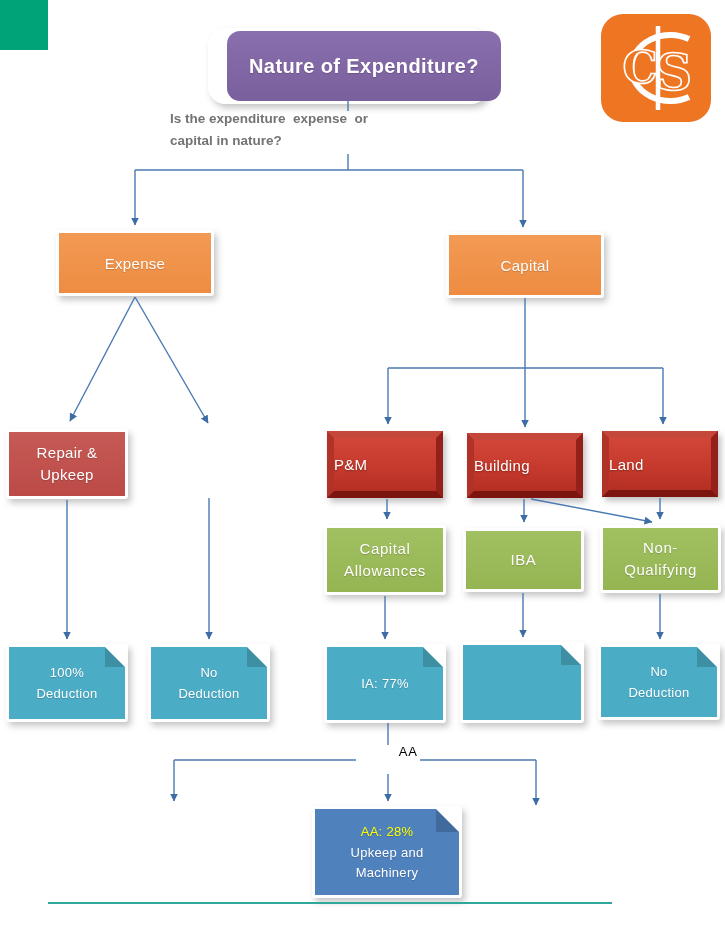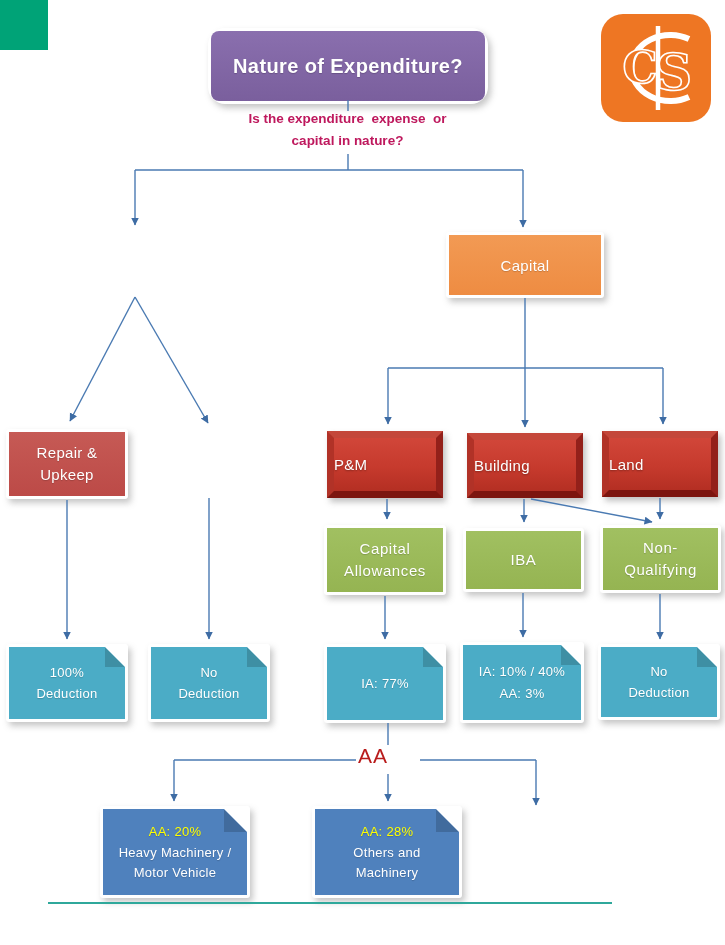--- a/index.html
+++ b/index.html
@@ -12,21 +12,21 @@
     position:absolute;background:#ffffff;padding:3px;border-radius:3px;
     box-shadow:3px 4px 6px rgba(130,130,130,.45);
     box-sizing:border-box;z-index:2;
   }
   .fill{
     width:100%;height:100%;display:flex;align-items:center;justify-content:center;
     color:#fff;text-align:center;white-space:pre-line;letter-spacing:.3px;
     text-shadow:0 1px 1px rgba(0,0,0,.18);box-sizing:border-box;
   }
   
-  .purple{background:linear-gradient(180deg,#8a6fae,#7a5f9d);border-radius:8px;font-size:20px;font-weight:600;letter-spacing:.4px;}
+  .purple{background:linear-gradient(180deg,#8a6fae,#7a5f9d);border-radius:13px;font-size:20px;font-weight:600;letter-spacing:.4px;margin-left:16px;}
   .round{border-radius:17px;}
   .orange{background:linear-gradient(180deg,#f29a54,#ee8c42);font-size:15px;}
   .redflat{background:linear-gradient(180deg,#c65a55,#bc4a47);font-size:15px;line-height:1.5;}
   .olive{background:linear-gradient(180deg,#a1c061,#95b452);font-size:15px;line-height:1.5;letter-spacing:.6px;}
   .tealfill{background:#4BACC6;font-size:13px;line-height:1.65;}
   .bluefill{background:#4F81BD;font-size:13px;line-height:1.5;flex-direction:column;}
   
   .snip{position:relative;clip-path:polygon(0 0,calc(100% - 20px) 0,100% 20px,100% 100%,0 100%);}
   .snip .fold{
     position:absolute;top:0;right:0;width:20px;height:20px;
@@ -40,25 +40,25 @@
     border:7px solid #a5281e;
     border-top-color:#c4473a;border-left-color:#b13227;
     border-right-color:#93201a;border-bottom-color:#7c150f;
     background:linear-gradient(180deg,#d14639 0%,#c63a2d 55%,#b42f23 100%);
     box-shadow:3px 4px 6px rgba(120,120,120,.45);
     display:flex;align-items:center;
     color:#fff;font-size:15px;letter-spacing:.3px;text-shadow:0 1px 2px rgba(0,0,0,.35);
   }
   
   .question{
-    position:absolute;text-align:center;color:#be185d;font-size:13.5px;font-weight:bold;
+    position:absolute;text-align:left;color:#737373;font-size:13.5px;font-weight:bold;
     line-height:1.65;white-space:pre-wrap;z-index:2;
   }
   .aa-label{
-    position:absolute;text-align:left;color:#b91c1c;font-size:21px;letter-spacing:1px;z-index:2;
+    position:absolute;text-align:right;color:#000000;font-size:13px;letter-spacing:1px;z-index:2;
   }
   .rate{color:#FFFF00;white-space:pre-line;}
   .desc{color:#ffffff;white-space:pre-line;margin-top:2px;}
   
   .corner-accent{position:absolute;left:0;top:0;width:48px;height:50px;background:#00A377;z-index:2;}
   .divider{position:absolute;left:48px;top:902px;width:564px;height:2px;background:#2FA89B;z-index:2;}
   .lines-svg{position:absolute;left:0;top:0;width:725px;height:945px;z-index:3;pointer-events:none;}
   .logo{position:absolute;left:600px;top:13px;width:112px;height:110px;z-index:2;}
 </style>
 </head>
@@ -115,20 +115,23 @@
     </g>
   </svg>
 
   <div class="card round" style="left:208px;top:28px;width:280px;height:76px;">
     <div class="fill purple">Nature of Expenditure?</div>
   </div>
 
   <div class="question" style="left:170px;top:108px;width:355px;">Is the expenditure  expense  or
 capital in nature?</div>
 
+  <div class="card" style="left:56px;top:230px;width:158px;height:66px;">
+    <div class="fill orange">Expense</div>
+  </div>
   <div class="card" style="left:446px;top:232px;width:158px;height:66px;">
     <div class="fill orange">Capital</div>
   </div>
 
   <div class="card" style="left:6px;top:429px;width:122px;height:70px;">
     <div class="fill redflat">Repair &amp;
 Upkeep</div>
   </div>
 
   <div class="bevel" style="left:327px;top:431px;width:116px;height:67px;">
@@ -169,46 +172,36 @@
   </div>
   <div class="card" style="left:324px;top:644px;width:122px;height:79px;">
     <div class="fill tealfill snip">
       <span class="fold"></span>
       <span>IA: 77%</span>
     </div>
   </div>
   <div class="card" style="left:460px;top:642px;width:124px;height:81px;">
     <div class="fill tealfill snip">
       <span class="fold"></span>
-      <span>IA: 10% / 40%
-AA: 3%</span>
     </div>
   </div>
   <div class="card" style="left:598px;top:644px;width:122px;height:76px;">
     <div class="fill tealfill snip">
       <span class="fold"></span>
       <span>No
 Deduction</span>
     </div>
   </div>
 
   <div class="aa-label" style="left:358px;top:744px;width:60px;">AA</div>
 
-  <div class="card" style="left:100px;top:806px;width:150px;height:92px;">
-    <div class="fill bluefill snip snip-lg">
-      <span class="fold"></span>
-      <span class="rate">AA: 20%</span>
-      <span class="desc">Heavy Machinery /
-Motor Vehicle</span>
-    </div>
-  </div>
   <div class="card" style="left:312px;top:806px;width:150px;height:92px;">
     <div class="fill bluefill snip snip-lg">
       <span class="fold"></span>
       <span class="rate">AA: 28%</span>
-      <span class="desc">Others and
+      <span class="desc">Upkeep and
 Machinery</span>
     </div>
   </div>
 
   <div class="divider"></div>
 
 </div>
 
 </body></html>

